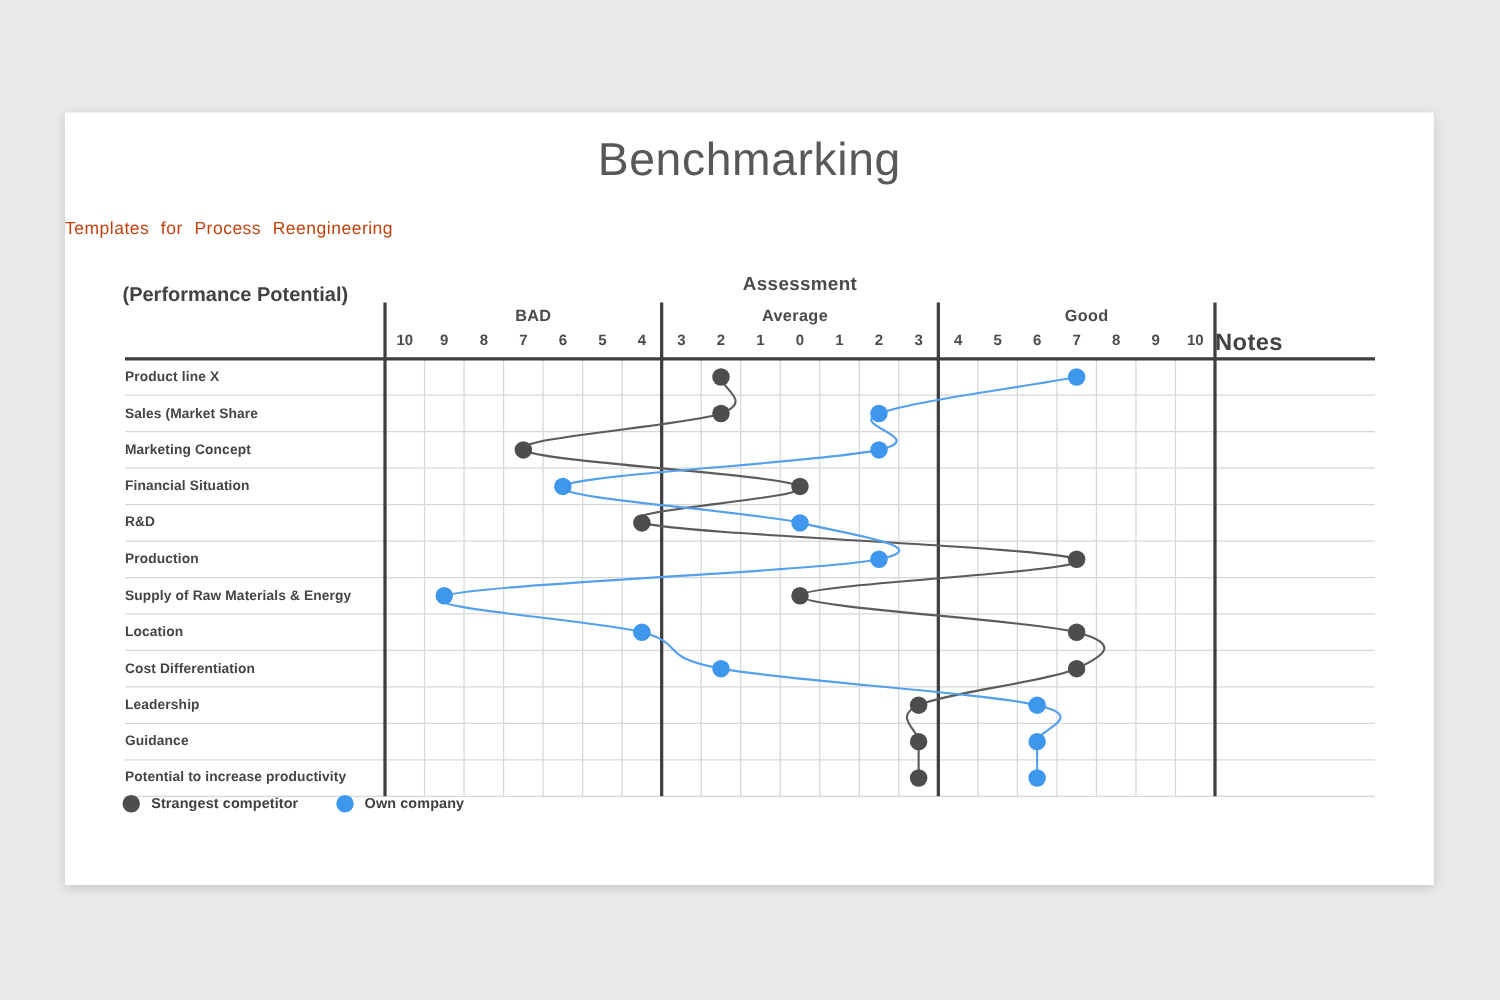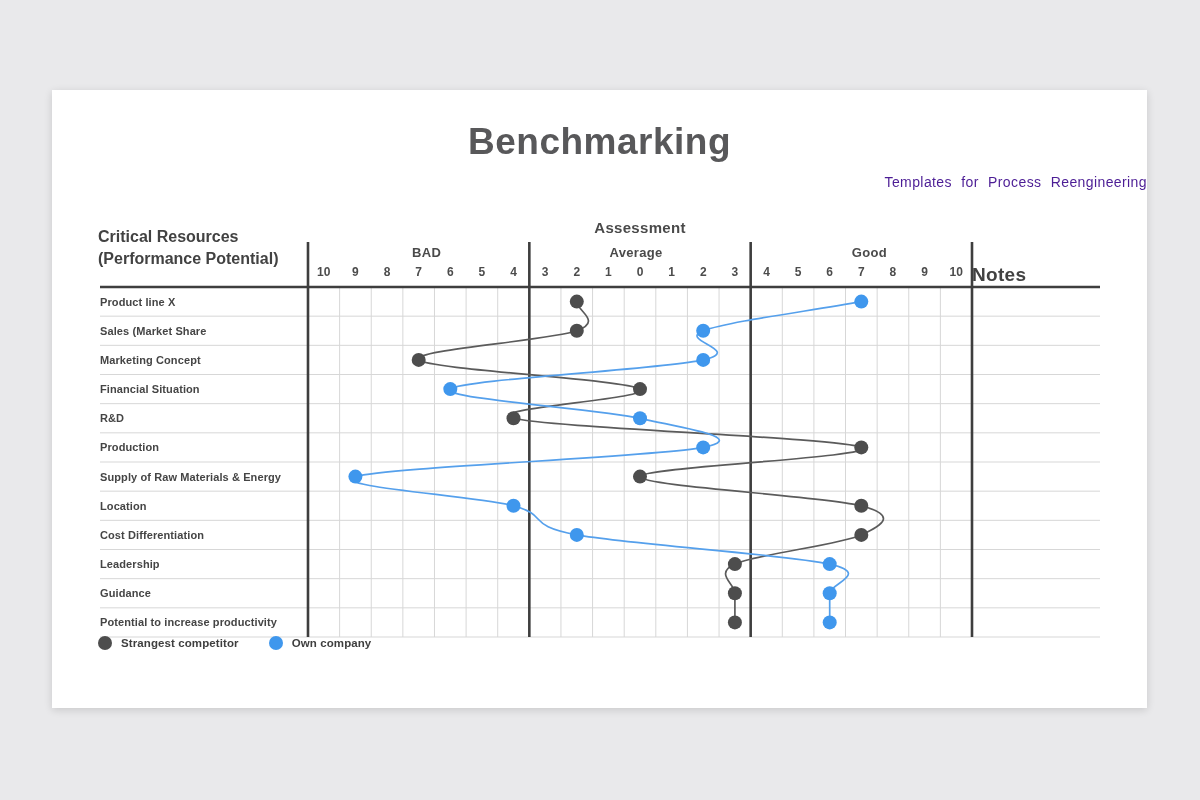--- a/index.html
+++ b/index.html
@@ -9,30 +9,30 @@
     font-family:"Liberation Sans", sans-serif;
     position:relative;
     overflow:hidden;
   }
   .slide{
     position:absolute;left:52px;top:90px;width:1095px;height:618px;
     background:#ffffff;
     box-shadow:0 2px 8px rgba(0,0,0,0.14);
   }
   .title{
-    position:absolute;left:0;top:31px;width:100%;
+    position:absolute;left:0;top:17px;width:100%;
     text-align:center;
-    font-size:37px;line-height:42px;font-weight:700;
+    font-size:37px;line-height:42px;font-weight:400;
     color:#58585a;letter-spacing:0.5px;
   }
   .subtitle{
     position:absolute;left:0;top:84px;width:100%;
-    text-align:right;
+    text-align:left;
     font-size:14px;font-weight:400;
-    color:#4c1d95;letter-spacing:0.4px;word-spacing:5px;
+    color:#c2410c;letter-spacing:0.4px;word-spacing:5px;
   }
   .row-header{
     position:absolute;left:46px;top:136px;
     font-size:16px;font-weight:700;line-height:22px;
     color:#424242;
   }
   .assessment{
     position:absolute;left:256px;top:129px;width:664px;
     text-align:center;
     font-size:15px;font-weight:700;color:#4a4a4a;letter-spacing:0.3px;
@@ -66,21 +66,20 @@
 </style>
 </head>
 <body>
 
 <div class="slide">
 
   <div class="title">Benchmarking</div>
   <div class="subtitle">Templates for Process Reengineering</div>
 
   <div class="row-header">
-    <div>Critical Resources</div>
     <div>(Performance Potential)</div>
   </div>
 
   <div class="assessment">Assessment</div>
 
   <div id="sections">
       <div class="section-label" style="left: 366.666px;">BAD</div>
       <div class="section-label" style="left: 576px;">Average</div>
       <div class="section-label" style="left: 809.332px;">Good</div>
     </div>

